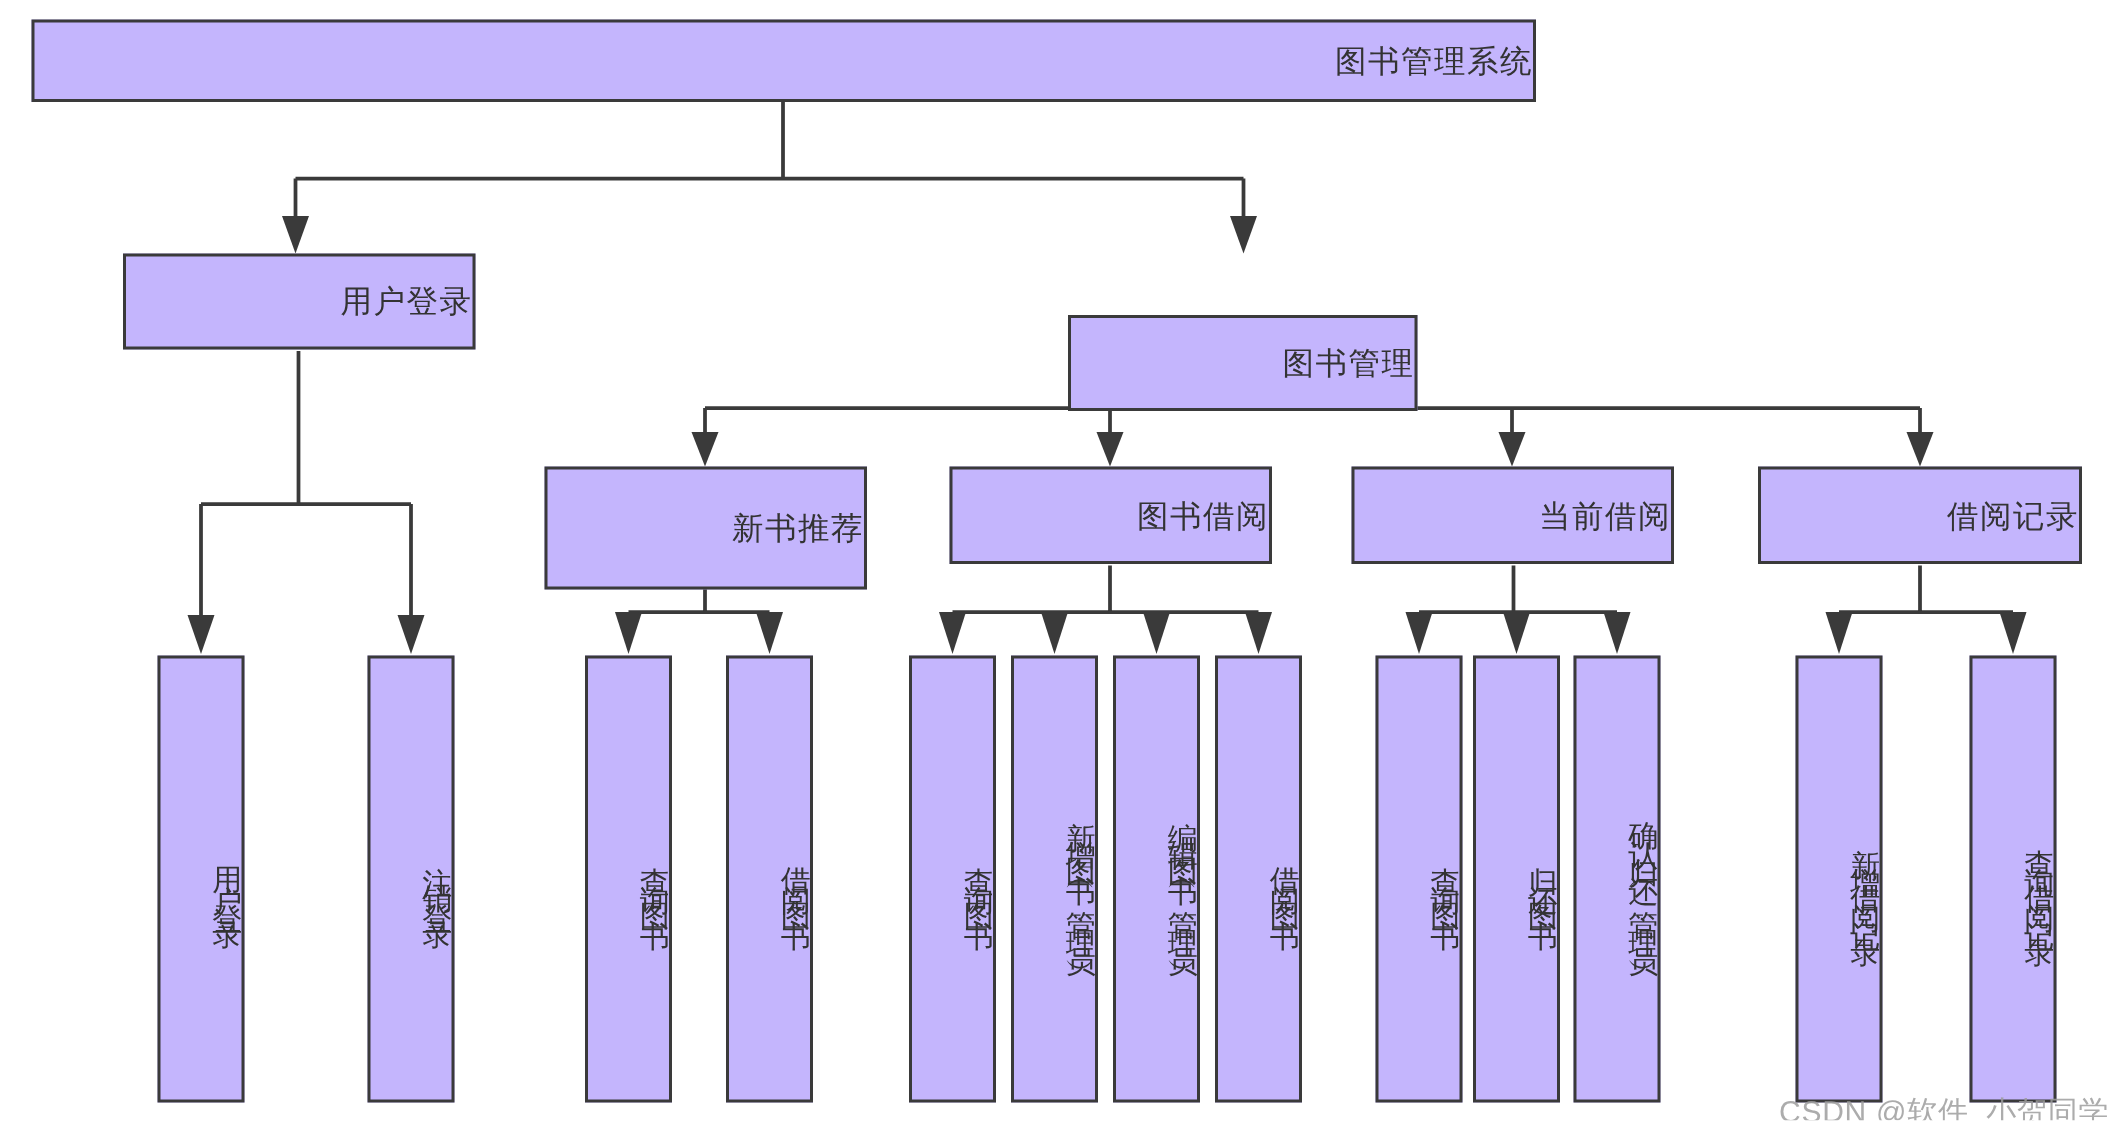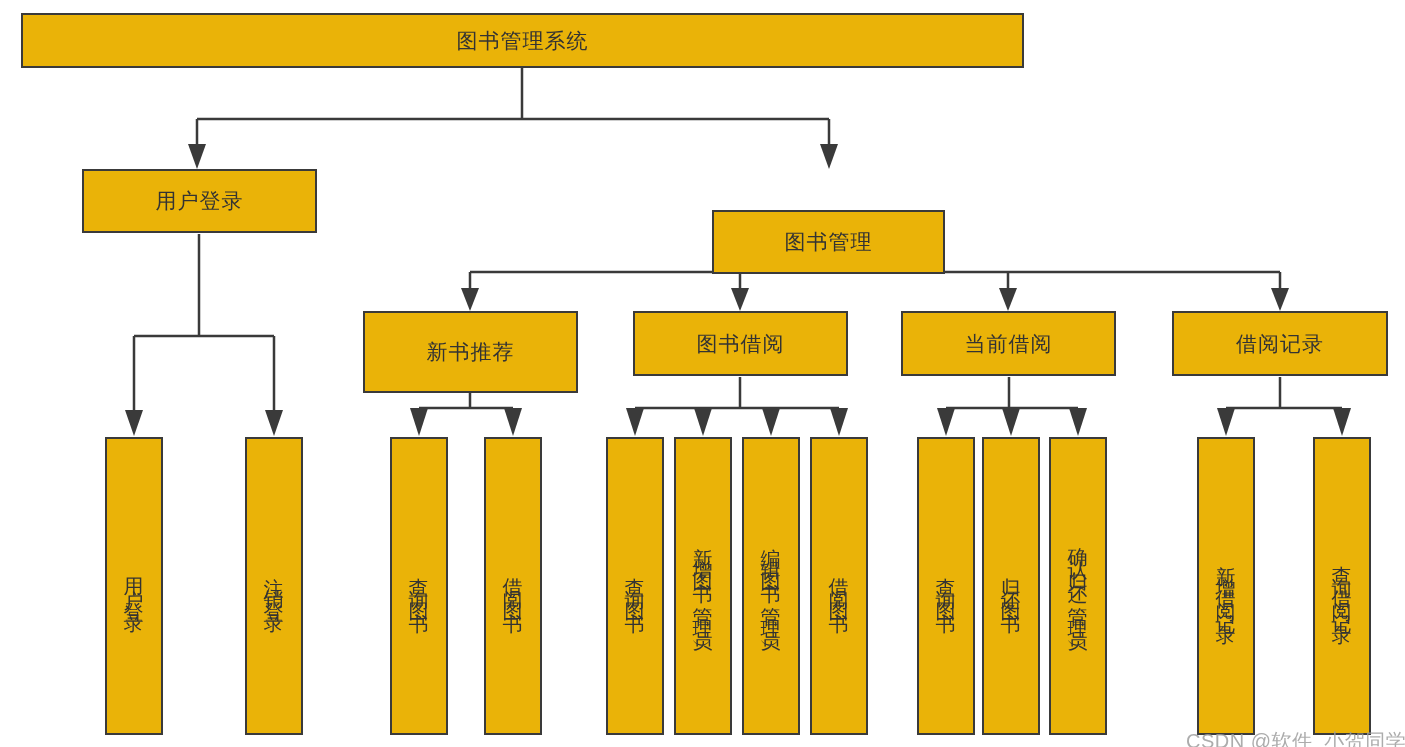--- a/index.html
+++ b/index.html
@@ -19,24 +19,24 @@
     position: absolute;
     left: 0;
     top: 0;
     width: 1405px;
     height: 747px;
   }
   .node {
     position: absolute;
     box-sizing: border-box;
     border: 2.5px solid #3a3a3a;
-    background: #eab308;
+    background: #c4b5fd;
     display: flex;
     align-items: center;
-    justify-content: center;
+    justify-content: flex-end;
     color: #333333;
   }
   .node .hlabel {
     font-size: 21px;
     letter-spacing: 1px;
     white-space: nowrap;
   }
   .node.v .vlabel {
     writing-mode: vertical-rl;
     text-orientation: mixed;

